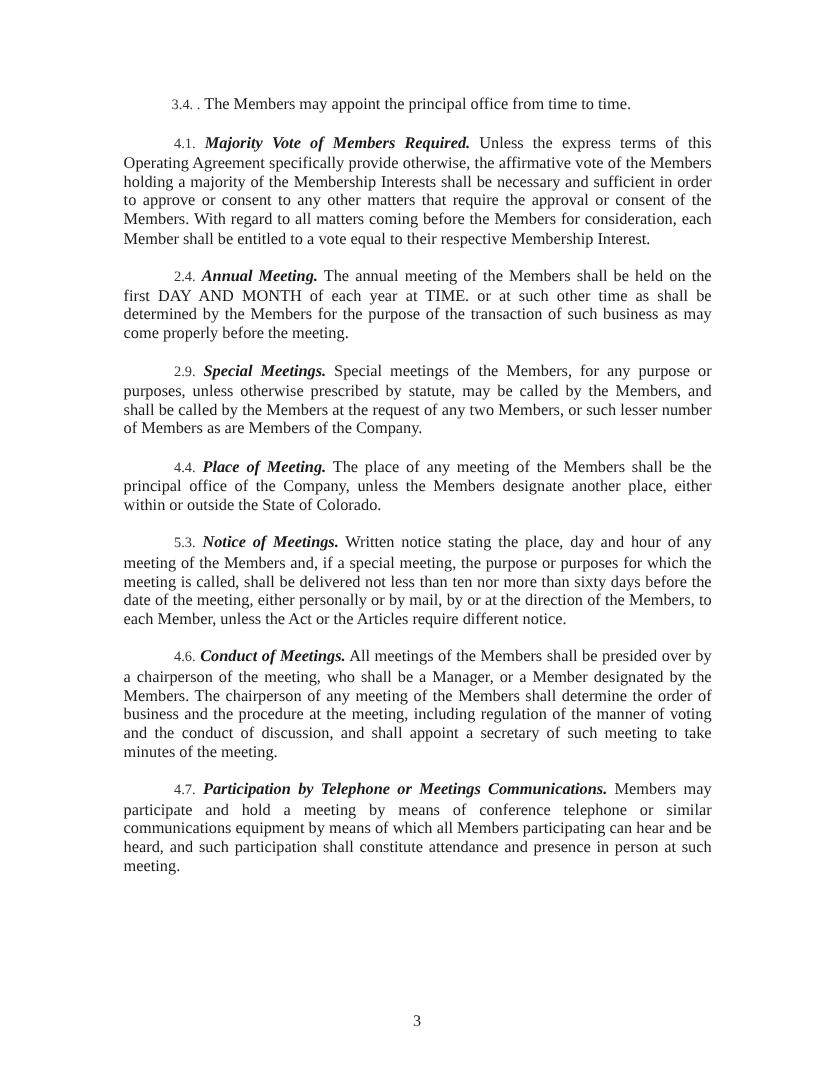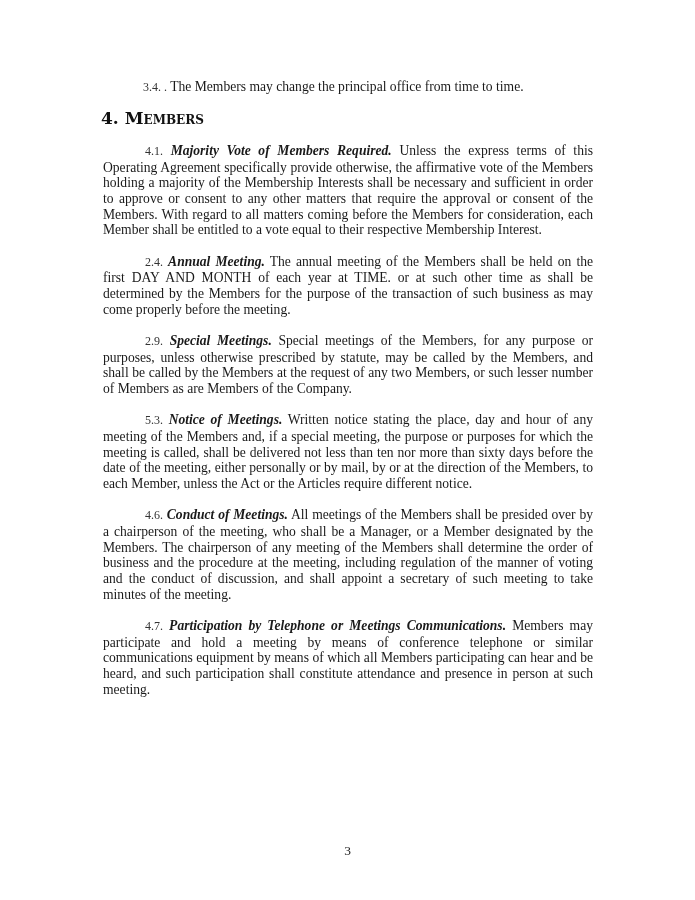--- a/index.html
+++ b/index.html
@@ -24,43 +24,43 @@
     font-family: "Liberation Serif", "DejaVu Serif", serif; font-size: 13.5px; color: #1a1a1a;
   }
 </style>
 </head>
 <body>
 
 <div class="page">
 
 
   <p class="plain">
-    <span class="num">3.4. .</span><span> The Members may change the principal office from time to time.</span>
+    <span class="num">3.4. .</span><span> The Members may appoint the principal office from time to time.</span>
   </p>
 
-  <div class="section-heading">
-    <span>4.</span>
-    <span class="sc">Members</span>
-  </div>
 
   <p class="para">
     <span class="num">4.1.</span>
     <span class="title">Majority Vote of Members Required.</span><span> Unless the express terms of this Operating Agreement specifically provide otherwise, the affirmative vote of the Members holding a majority of the Membership Interests shall be necessary and sufficient in order to approve or consent to any other matters that require the approval or consent of the Members.  With regard to all matters coming before the Members for consideration, each Member shall be entitled to a vote equal to their respective Membership Interest.</span>
   </p>
 
   <p class="para">
     <span class="num">2.4.</span>
     <span class="title">Annual Meeting.</span><span> The annual meeting of the Members shall be held on the first DAY AND MONTH of each year at TIME. or at such other time as shall be determined by the Members for the purpose of the transaction of such business as may come properly before the meeting.</span>
   </p>
 
   <p class="para">
     <span class="num">2.9.</span>
     <span class="title">Special Meetings.</span><span> Special meetings of the Members, for any purpose or purposes, unless otherwise prescribed by statute, may be called by the Members, and shall be called by the Members at the request of any two Members, or such lesser number of Members as are Members of the Company.</span>
   </p>
 
+  <p class="para">
+    <span class="num">4.4.</span>
+    <span class="title">Place of Meeting.</span><span> The place of any meeting of the Members shall be the principal office of the Company, unless the Members designate another place, either within or outside the State of Colorado.</span>
+  </p>
 
   <p class="para">
     <span class="num">5.3.</span>
     <span class="title">Notice of Meetings.</span><span> Written notice stating the place, day and hour of any meeting of the Members and, if a special meeting, the purpose or purposes for which the meeting is called, shall be delivered not less than ten nor more than sixty days before the date of the meeting, either personally or by mail, by or at the direction of the Members, to each Member, unless the Act or the Articles require different notice.</span>
   </p>
 
   <p class="para">
     <span class="num">4.6.</span>
     <span class="title">Conduct of Meetings.</span><span> All meetings of the Members shall be presided over by a chairperson of the meeting, who shall be a Manager, or a Member designated by the Members. The chairperson of any meeting of the Members shall determine the order of business and the procedure at the meeting, including regulation of the manner of voting and the conduct of discussion, and shall appoint a secretary of such meeting to take minutes of the meeting.</span>
   </p>

